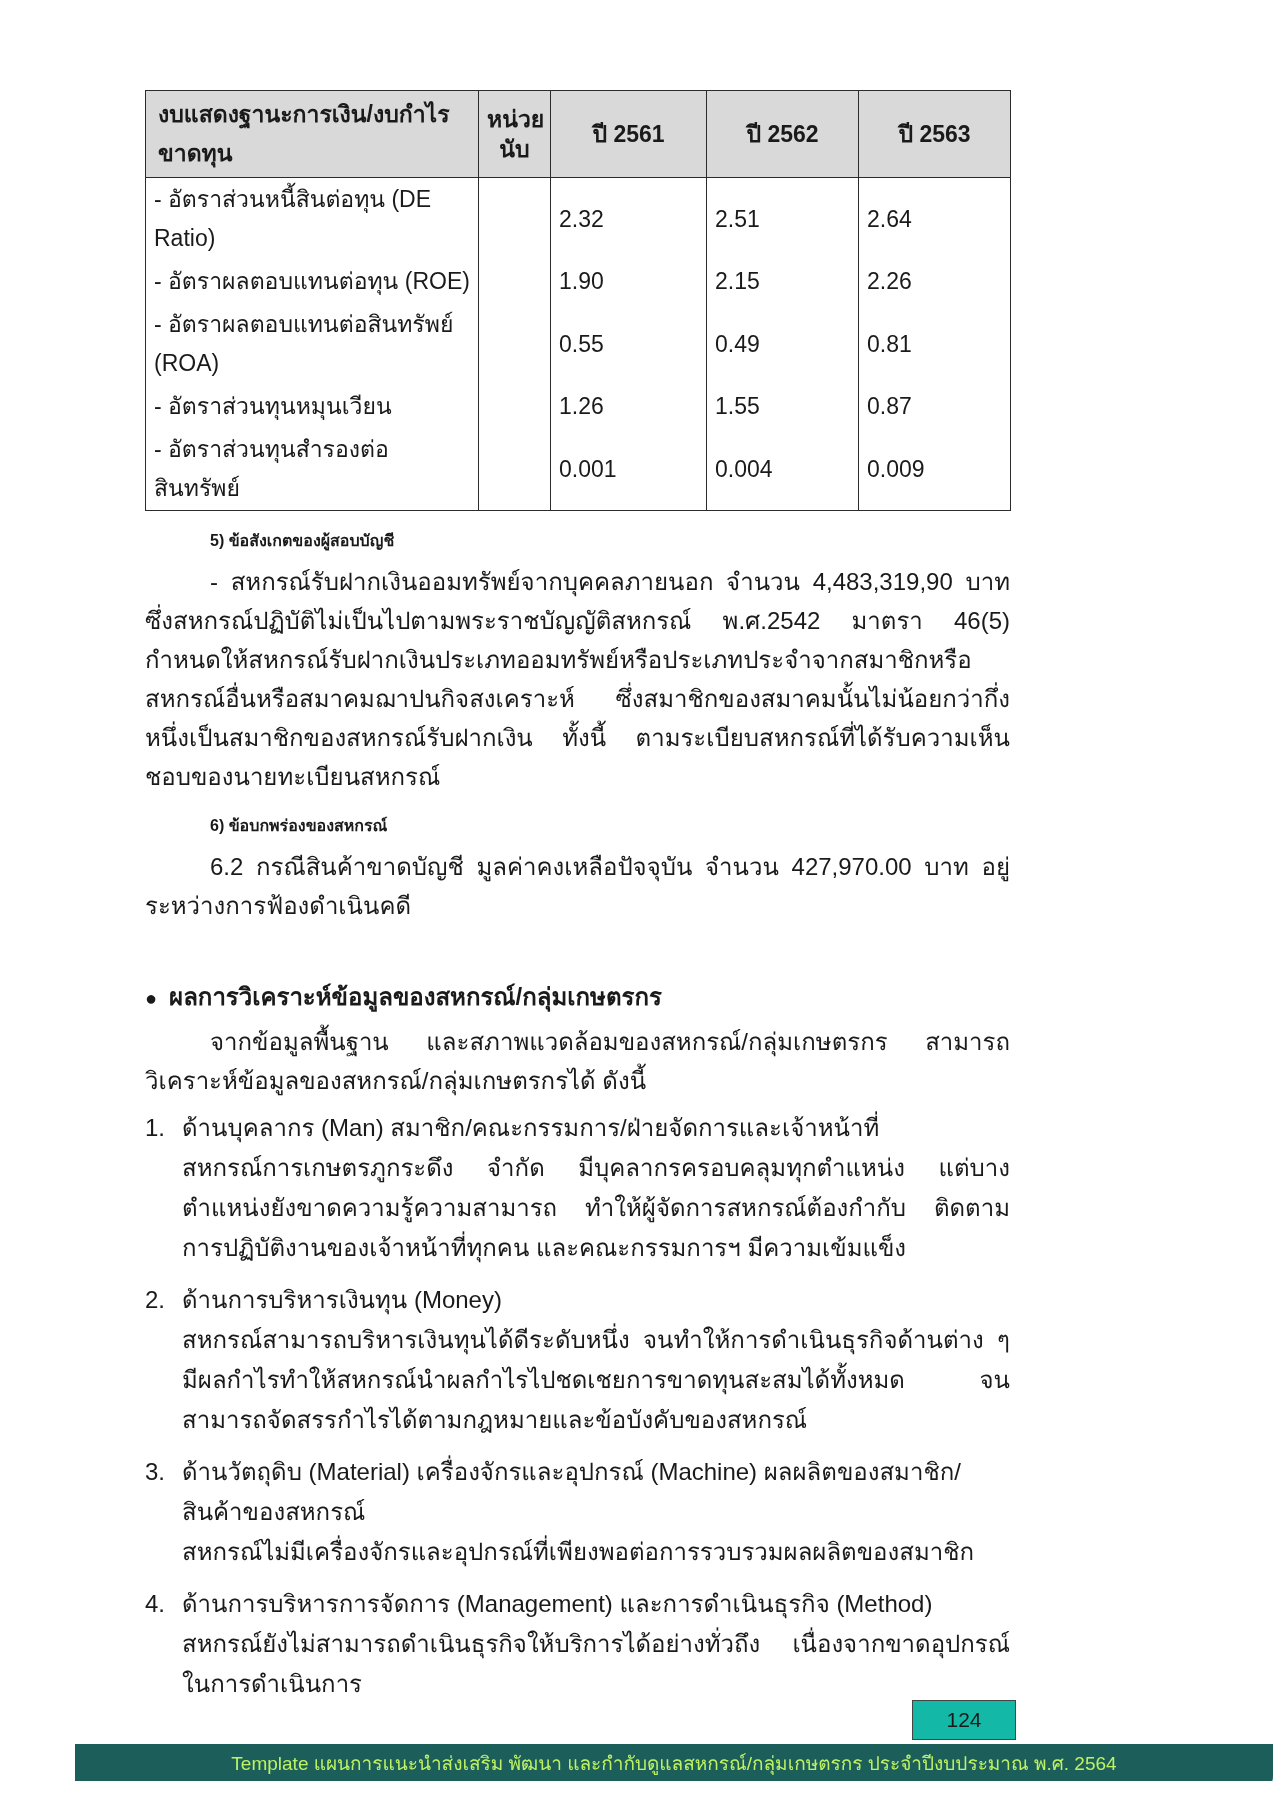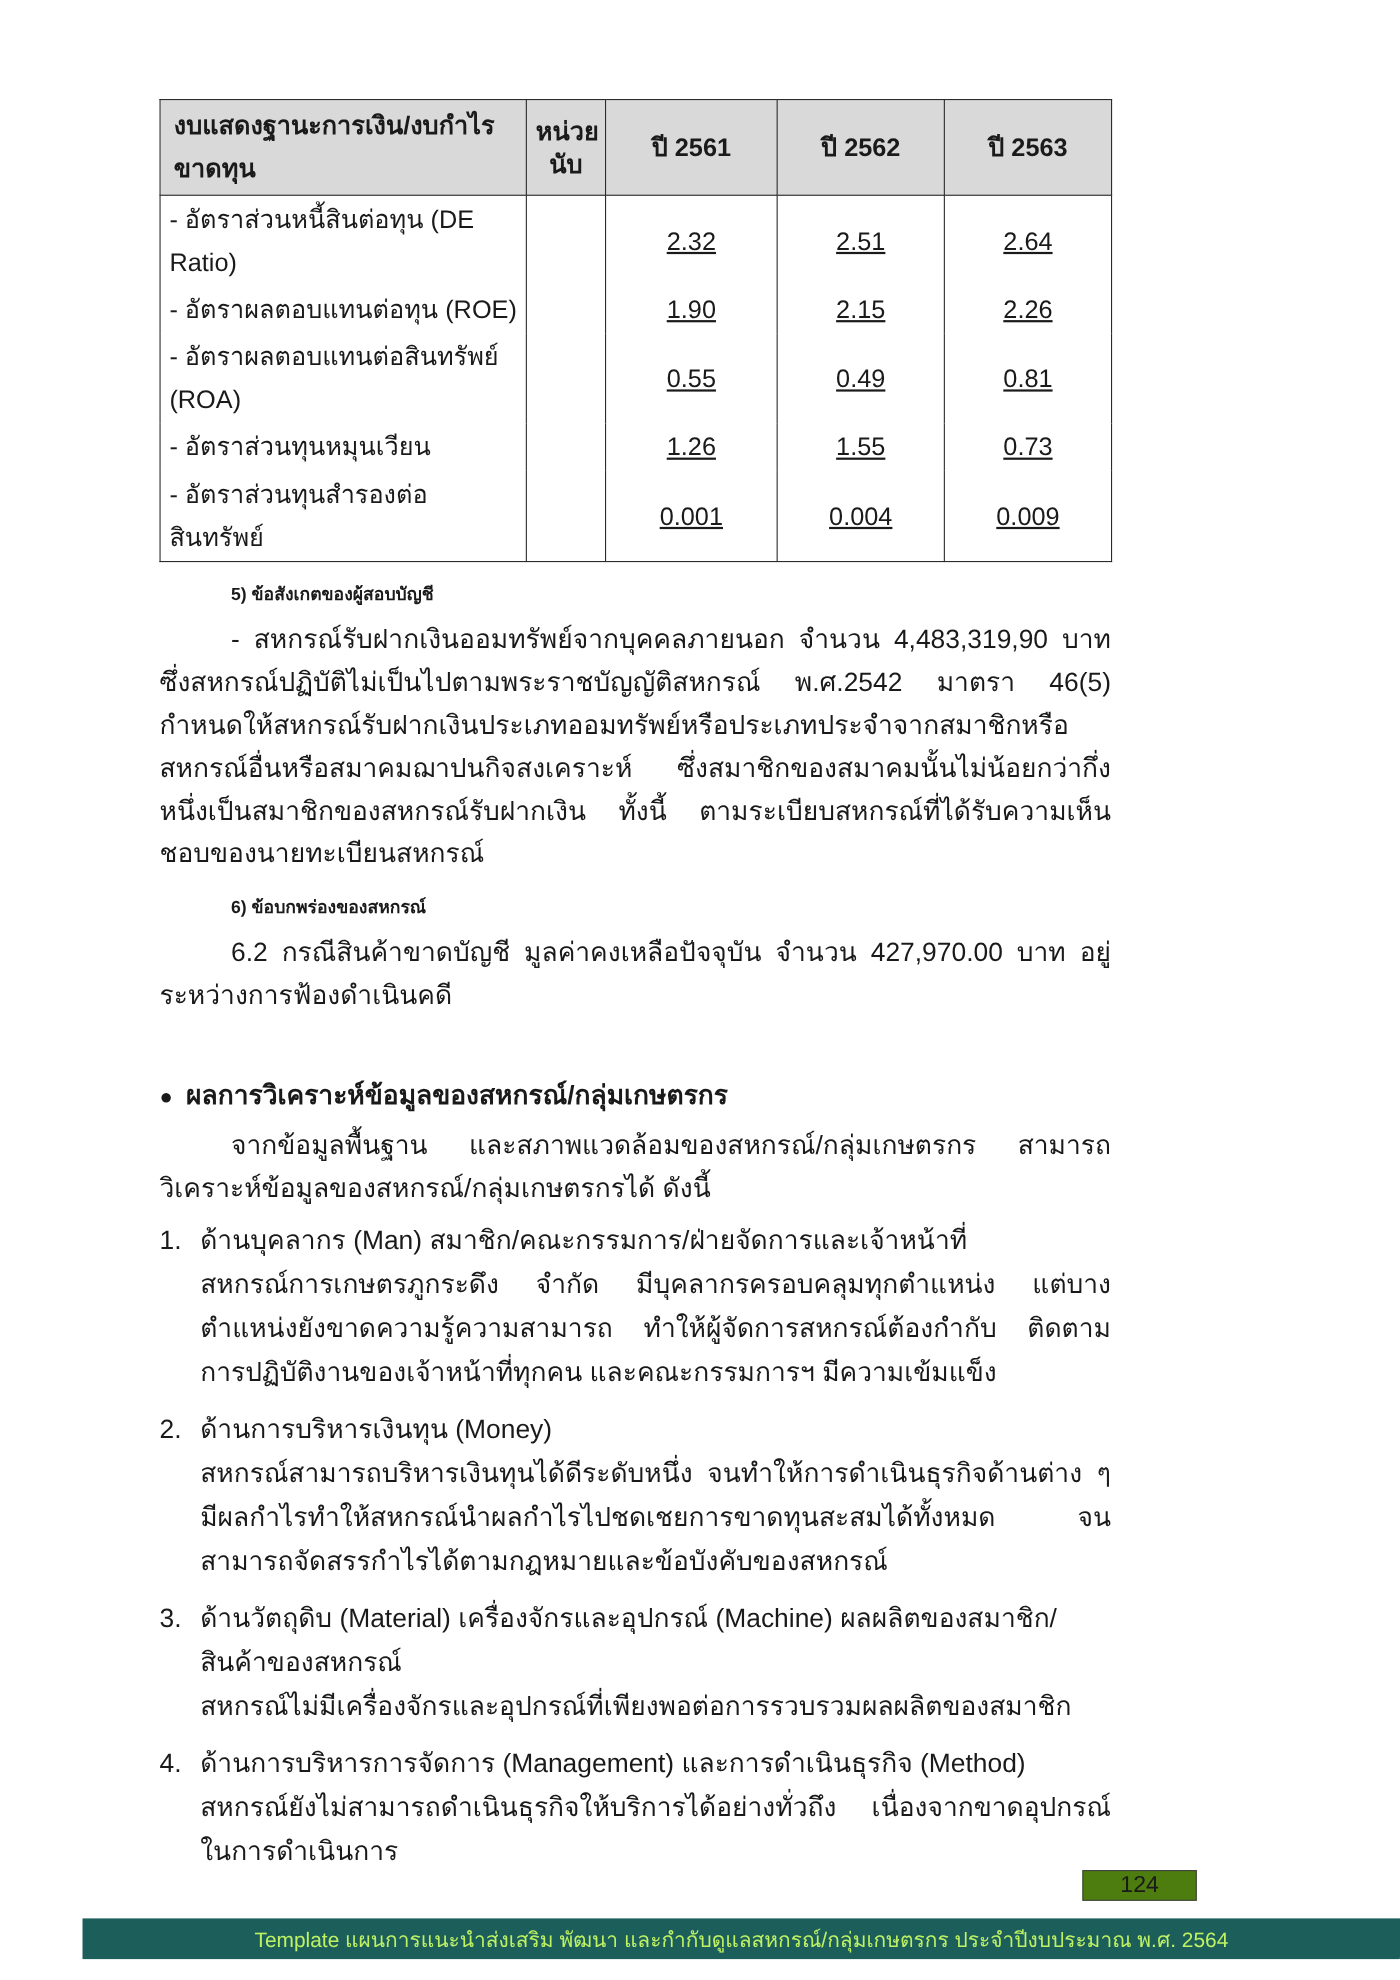--- a/index.html
+++ b/index.html
@@ -49,21 +49,21 @@
     text-align: left;
     padding-left: 12px;
   }
   table.fin-table tbody td {
     height: 38px;
   }
   table.fin-table tbody tr:last-child td {
     border-bottom: 1.5px solid #2b2b2b;
   }
   td.cell-label { text-align: left; padding-left: 14px; }
-  td.cell-val   { text-align: center; text-decoration: underline; }
+  td.cell-val   { text-align: left; }
   .unit-line { display: block; line-height: 30px; }
 
   
   .body-text {
     font-size: 24px;
     line-height: 39px;
   }
   p.para {
     margin: 0;
     text-align: justify;
@@ -114,31 +114,31 @@
   }
   .item-body {
     margin: 0;
     text-align: justify;
     line-height: 40px;
   }
 
   
   .page-num-box {
     position: absolute;
-    left: 984px;
+    left: 912px;
     top: 1700px;
     width: 104px;
-    height: 28px;
+    height: 40px;
     border: 1.3px solid #444444;
     box-sizing: border-box;
     display: flex;
     align-items: center;
     justify-content: center;
     font-size: 21px;
-    background: #4d7c0f;
+    background: #14b8a6;
   }
   .footer-bar {
     position: absolute;
     left: 75px;
     right: 0;
     top: 1744px;
     height: 37px;
     display: flex;
     align-items: center;
     justify-content: center;
@@ -192,21 +192,21 @@
           <td class="cell-val"></td>
           <td class="cell-val">0.55</td>
           <td class="cell-val">0.49</td>
           <td class="cell-val">0.81</td>
         </tr>
         <tr>
           <td class="cell-label">- อัตราส่วนทุนหมุนเวียน</td>
           <td class="cell-val"></td>
           <td class="cell-val">1.26</td>
           <td class="cell-val">1.55</td>
-          <td class="cell-val">0.73</td>
+          <td class="cell-val">0.87</td>
         </tr>
         <tr>
           <td class="cell-label">- อัตราส่วนทุนสำรองต่อสินทรัพย์</td>
           <td class="cell-val"></td>
           <td class="cell-val">0.001</td>
           <td class="cell-val">0.004</td>
           <td class="cell-val">0.009</td>
         </tr>
       </tbody>
     </table>

